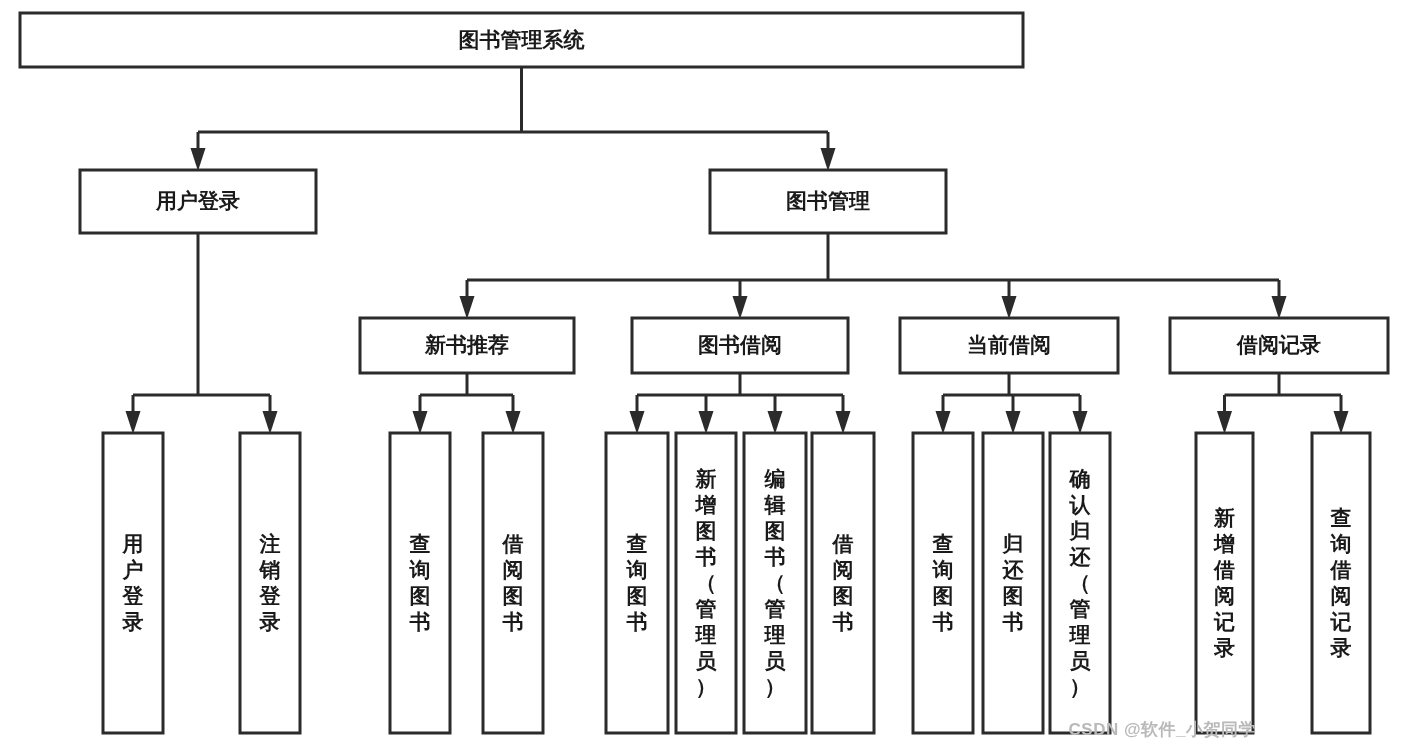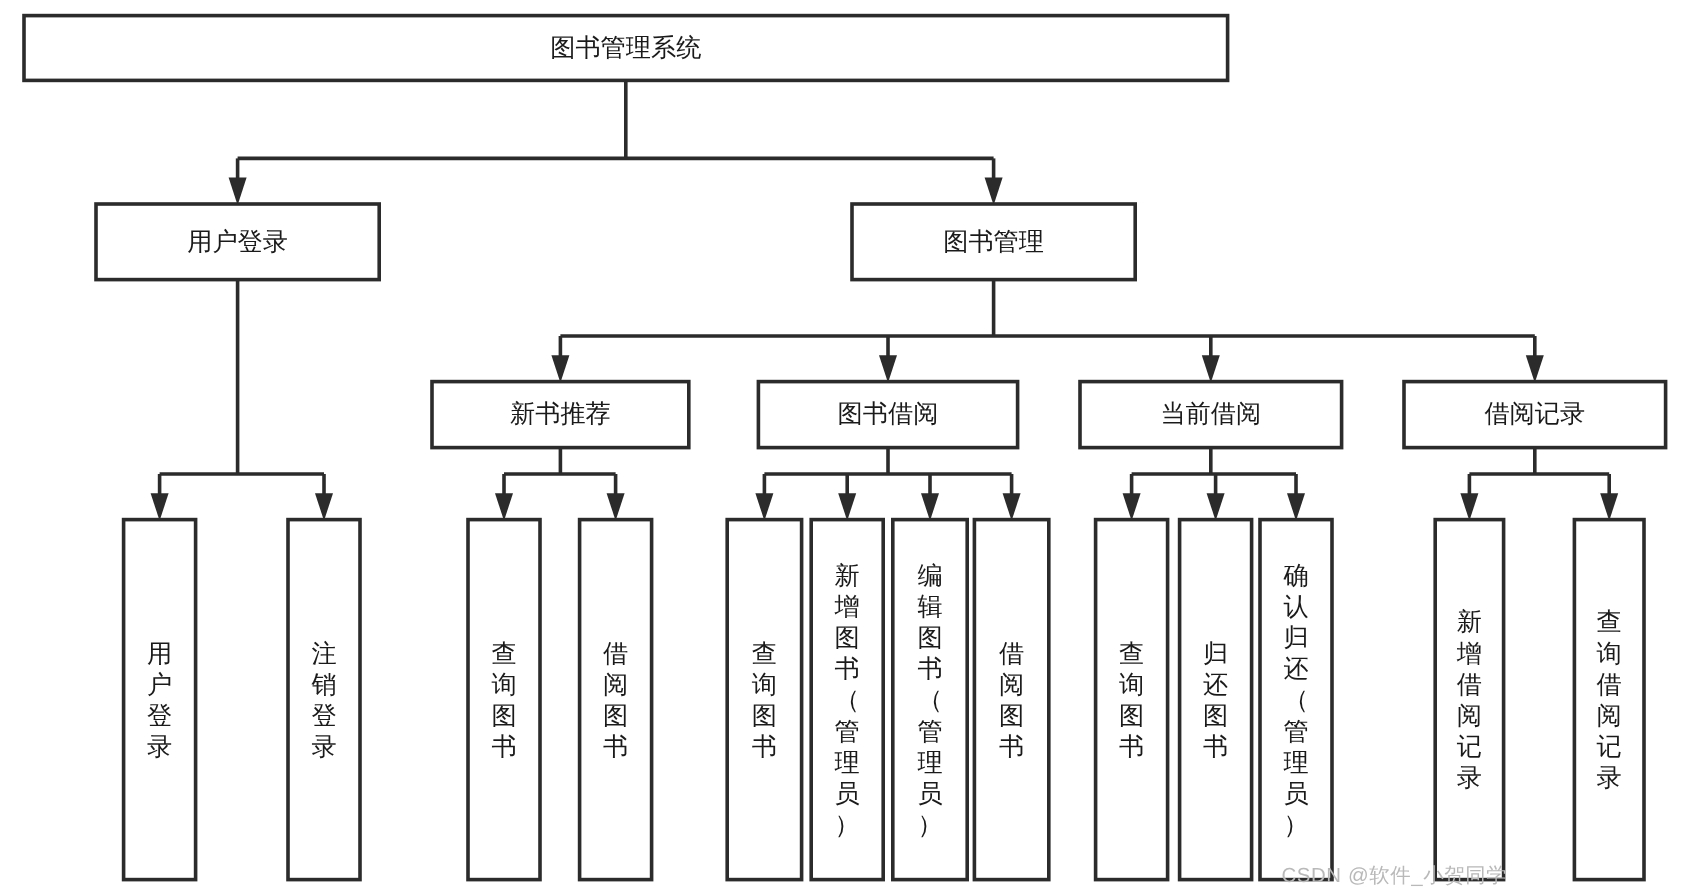--- a/index.html
+++ b/index.html
@@ -11,20 +11,21 @@
     width: 1405px;
     height: 747px;
     font-family: "Liberation Sans", "DejaVu Sans", sans-serif;
     overflow: hidden;
     position: relative;
   }
   #diagram-root {
     position: relative;
     width: 1272px;
     height: 747px;
+    font-weight: bold;
   }
   svg.diagram-canvas {
     position: absolute;
     top: 0;
     left: 0;
     width: 1405px;
     height: 747px;
   }
   .node-box {
     fill: #ffffff;

